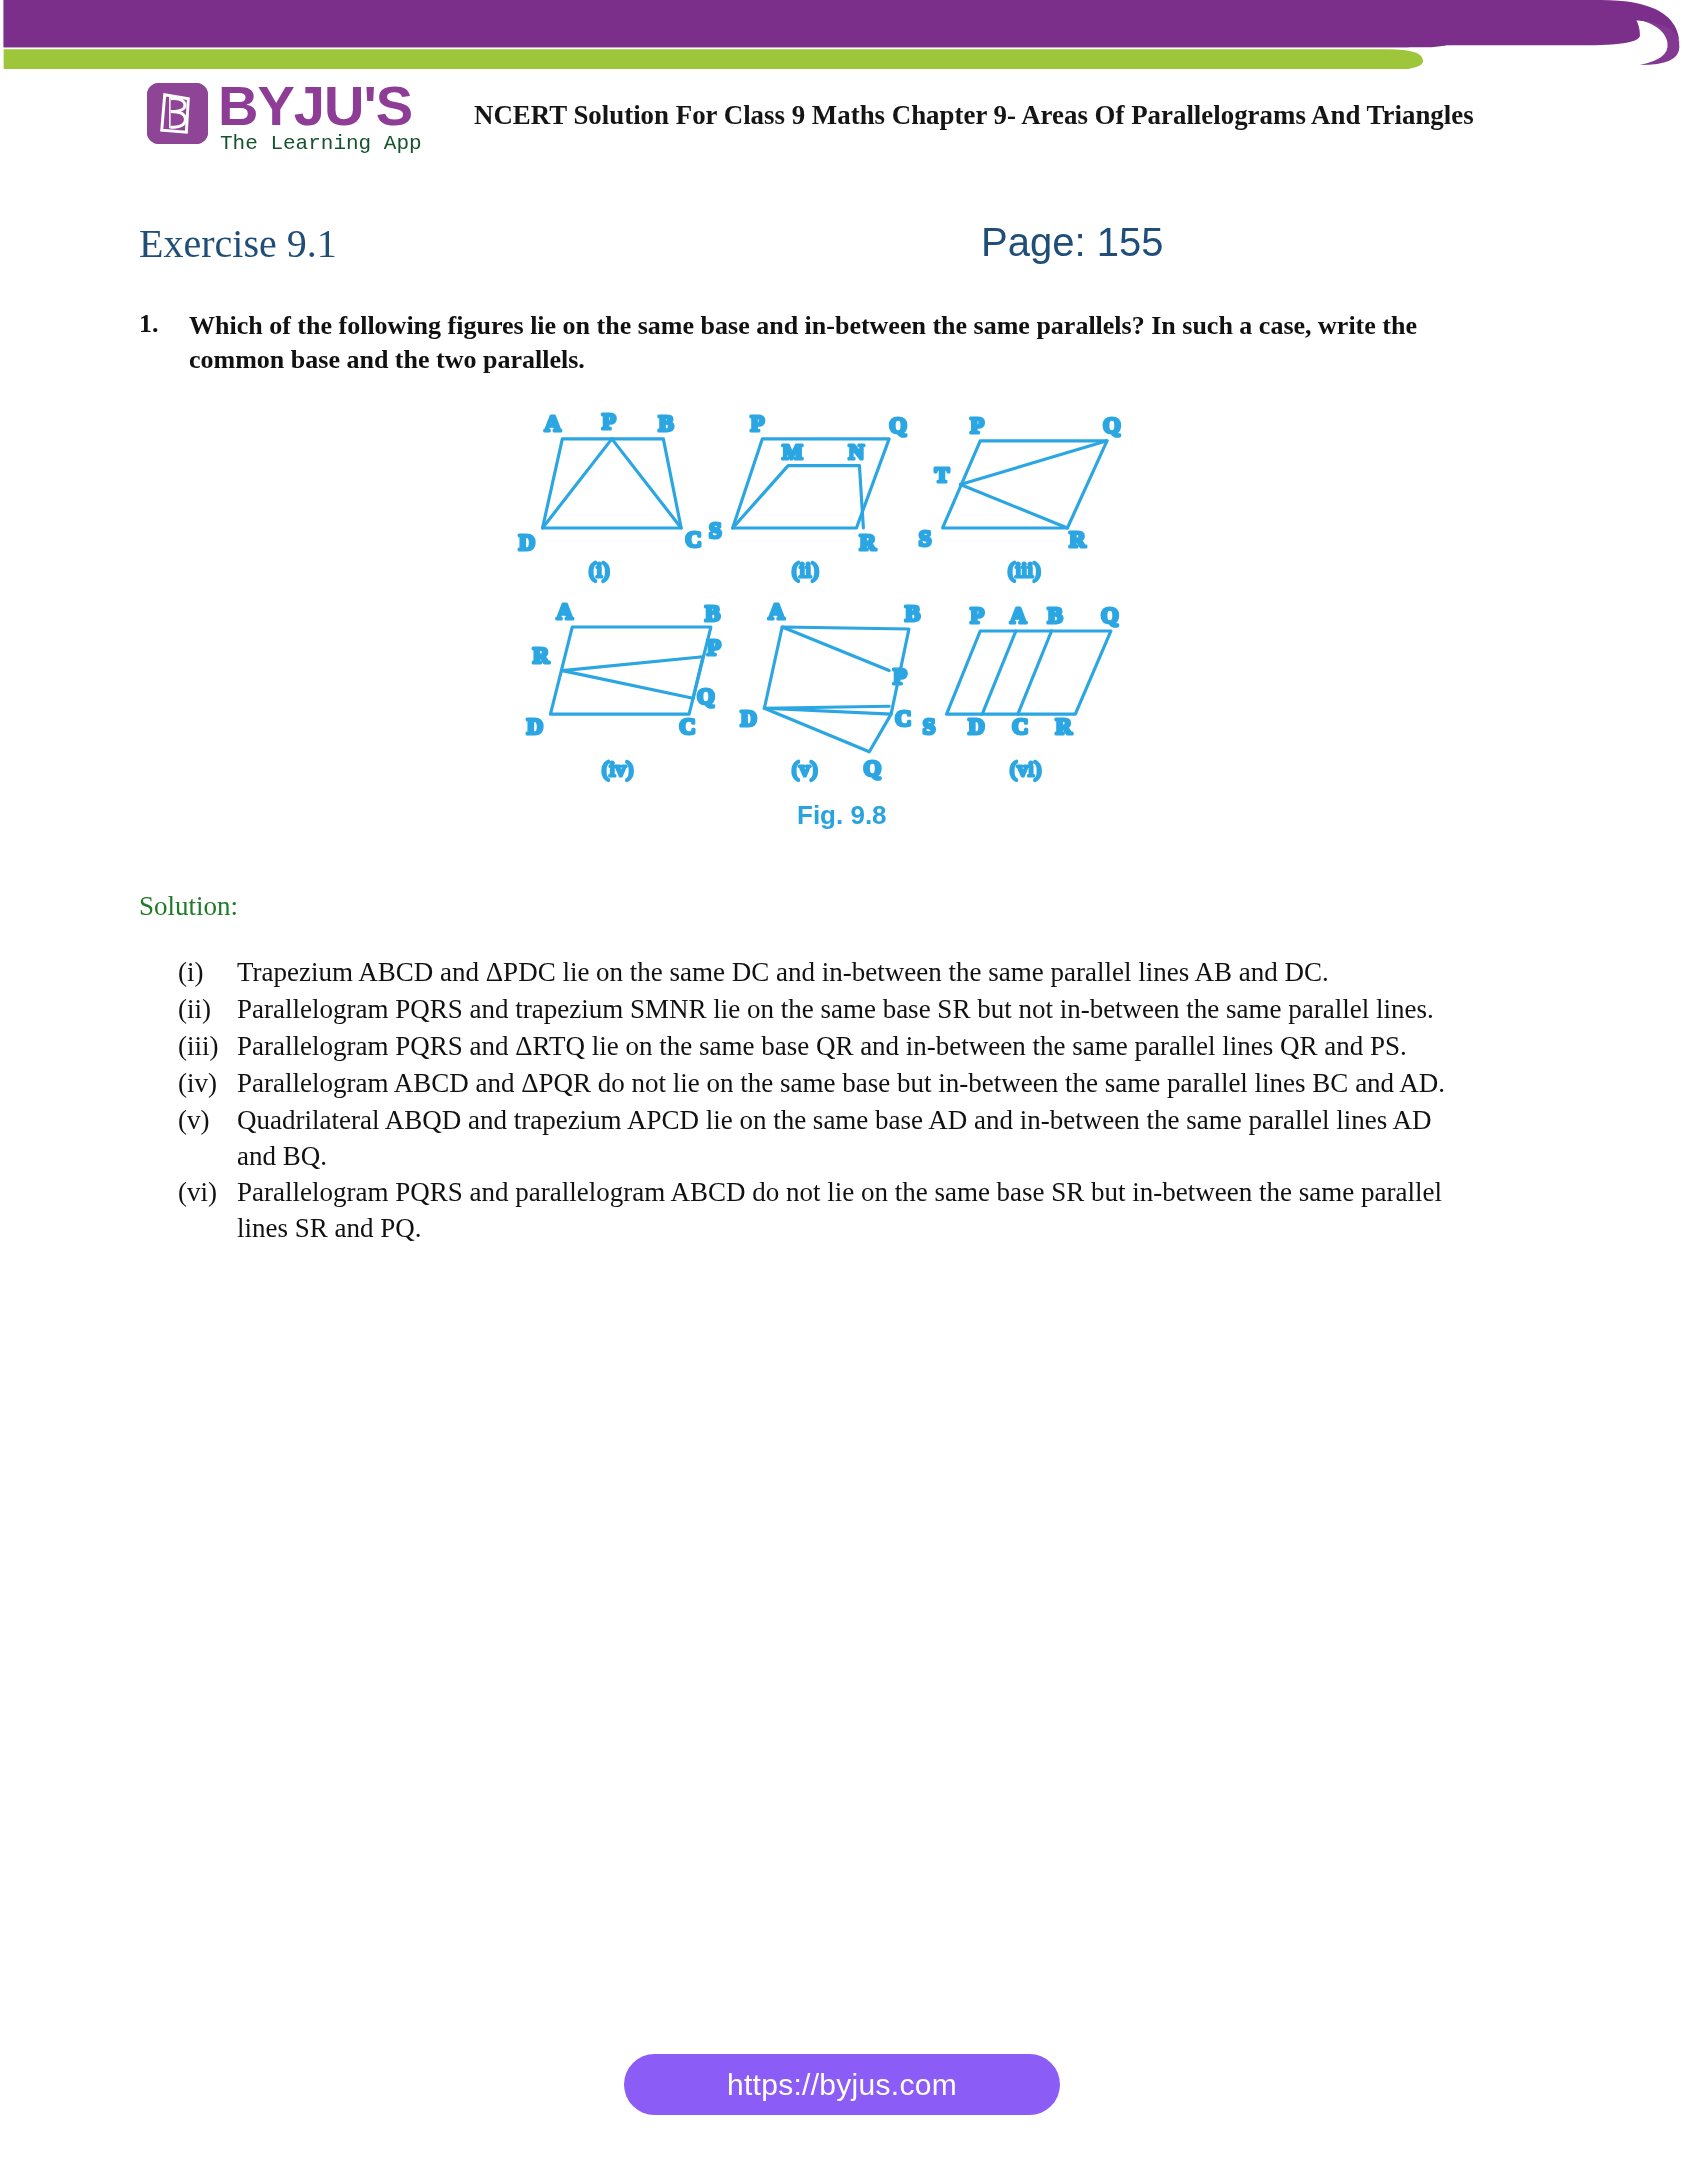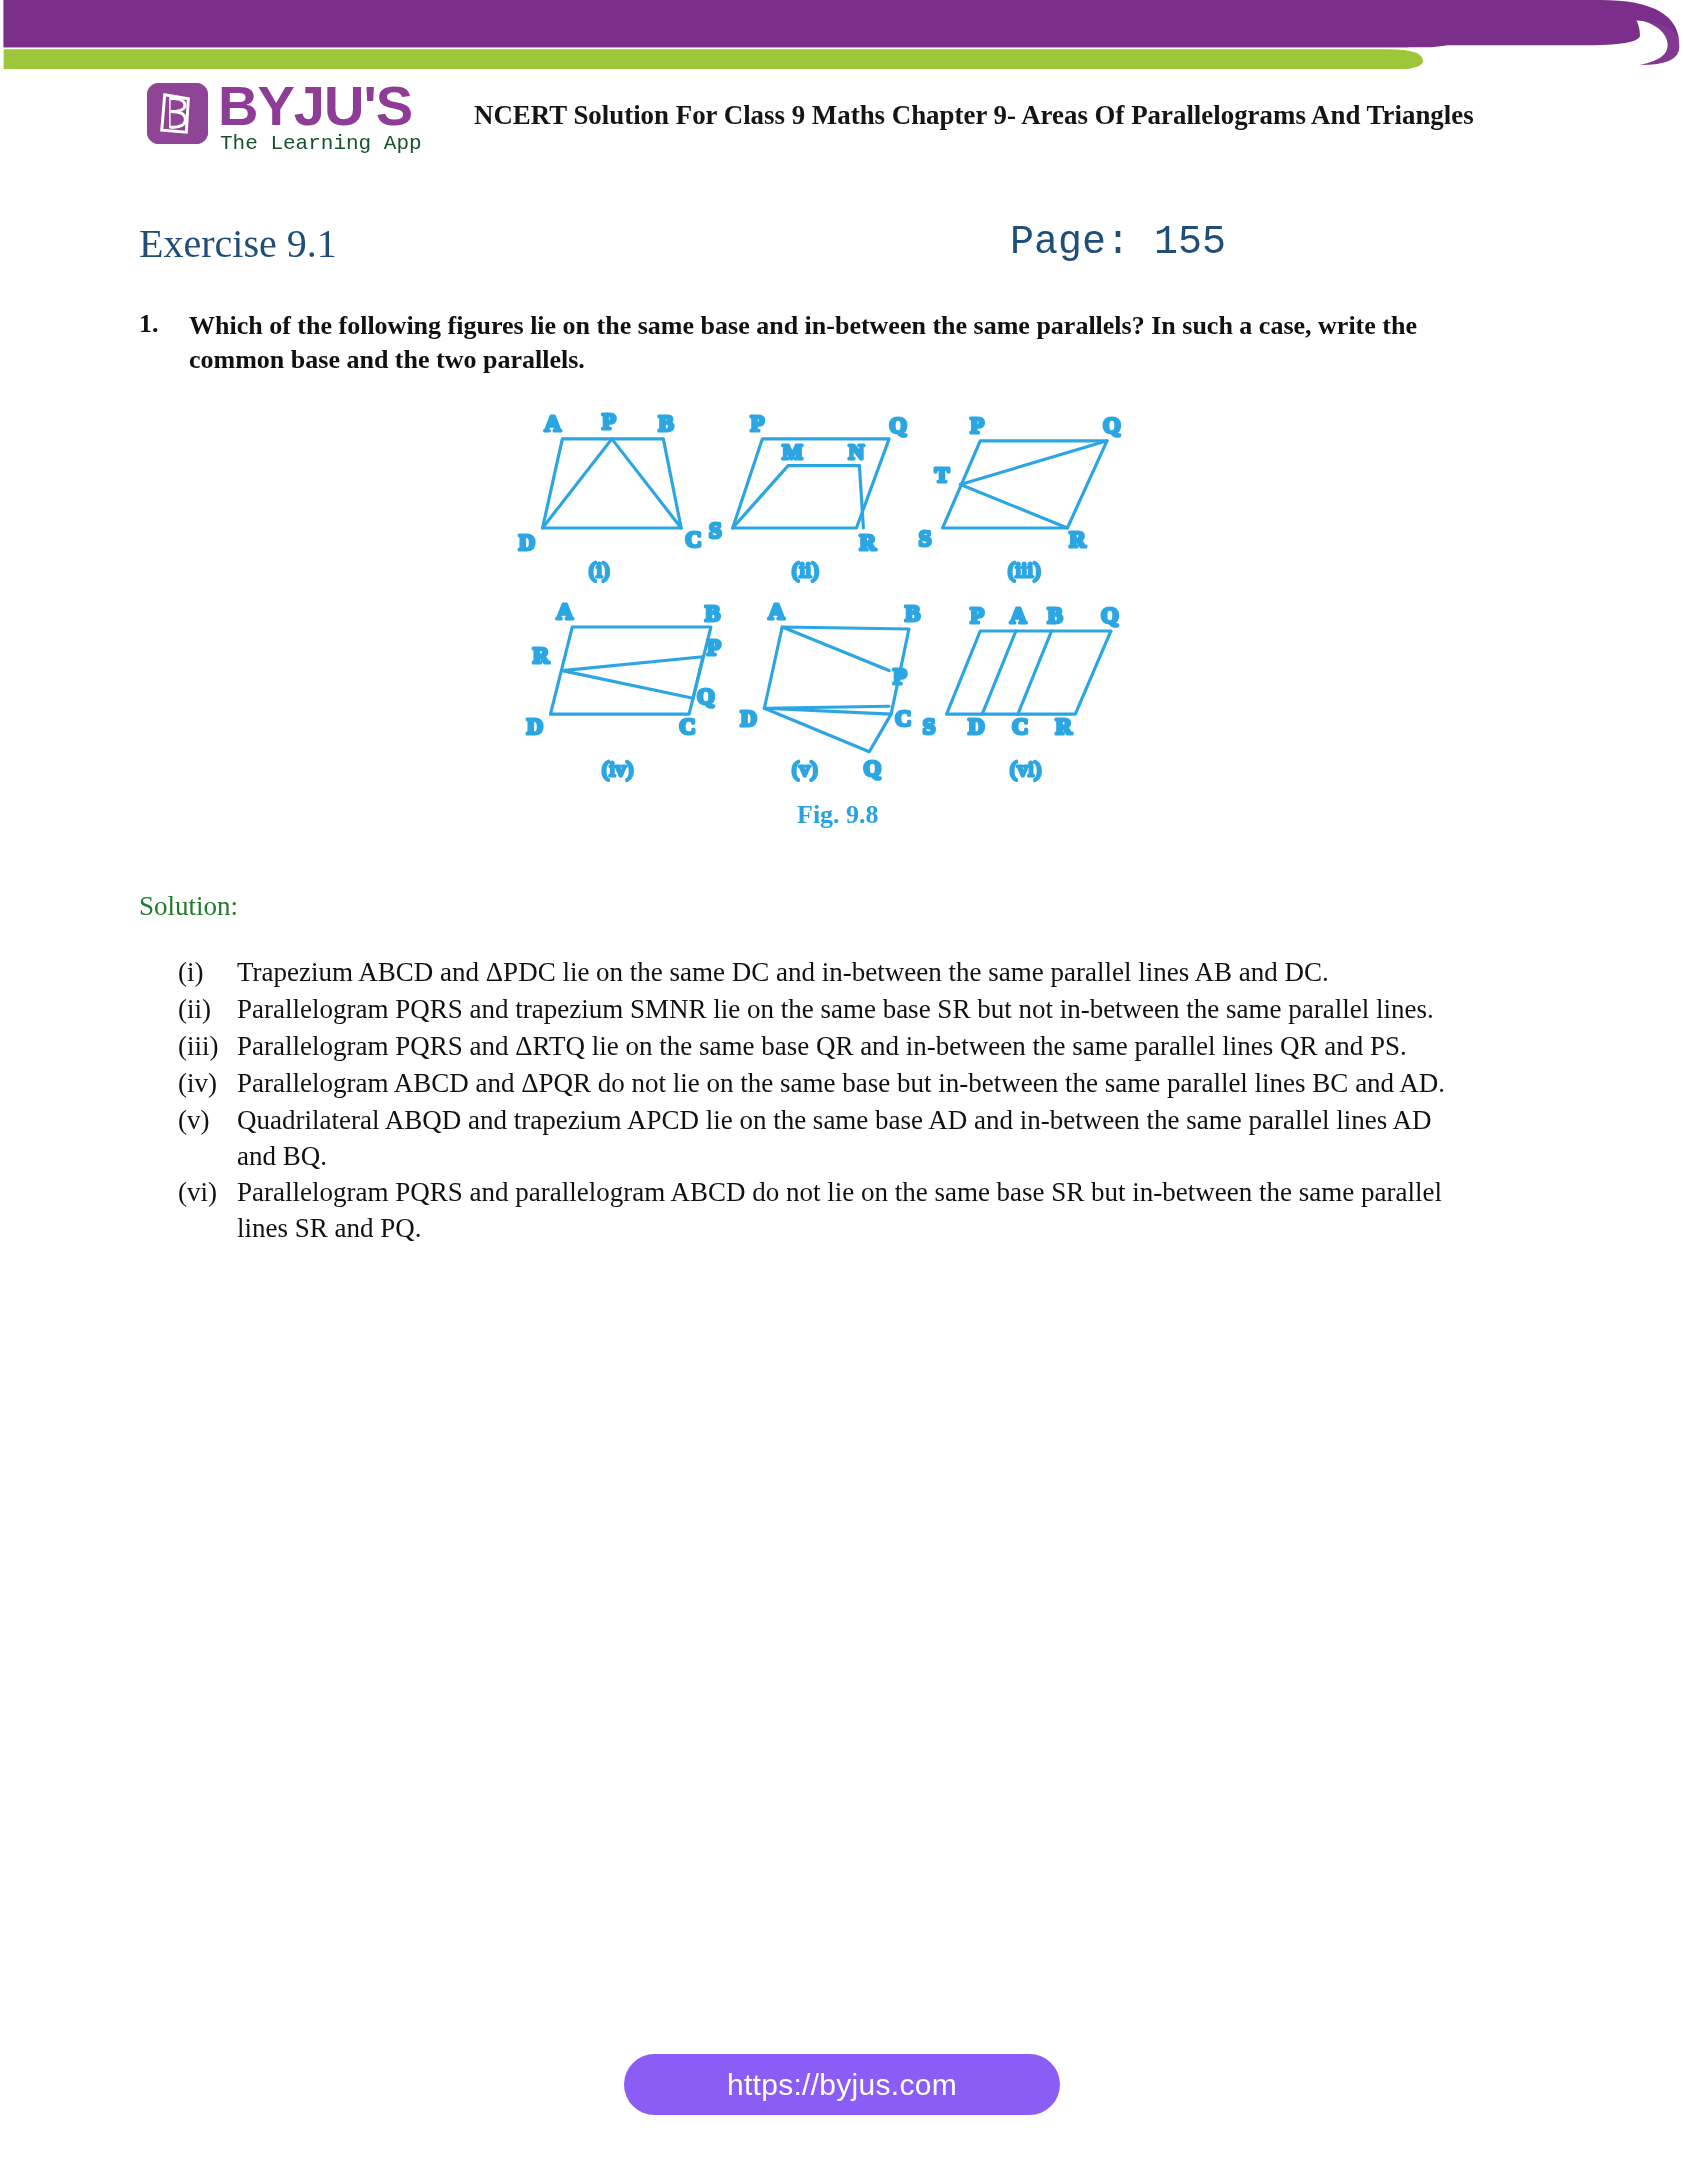--- a/index.html
+++ b/index.html
@@ -99,25 +99,25 @@
   }
   .exercise-link {
     position: absolute;
     left: 0; top: 0;
     font-size: 40px;
     color: #1f4e79;
     font-family: "Liberation Serif", serif;
   }
   .page-no {
     position: absolute;
-    left: 871px;
+    left: 842px;
     top: 0;
     font-size: 40px;
     color: #1f4e79;
-    font-family: Liberation Mono, monospace;
+    font-family: Liberation Sans, sans-serif;
   }
 
   
   .question {
     position: absolute;
     top: 309px;
     left: 139px;
     width: 1317px;
   }
   .q-num {
@@ -144,21 +144,21 @@
     width: 713px;
     height: 436px;
   }
   .fig-caption {
     position: absolute;
     left: 797px;
     top: 800px;
     font-size: 26px;
     font-weight: bold;
     color: #29a3e0;
-    font-family: Liberation Serif, serif;
+    font-family: Liberation Sans, sans-serif;
   }
 
   
   .solution-label {
     position: absolute;
     top: 891px;
     left: 139px;
     font-size: 27px;
     color: #1f7a29;
     font-family: "Liberation Serif", serif;

